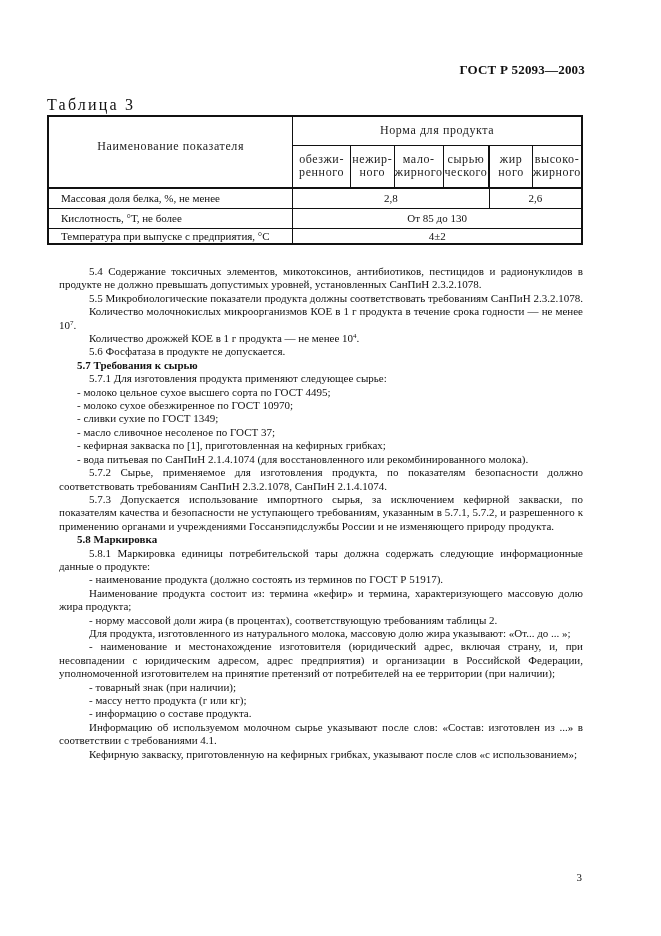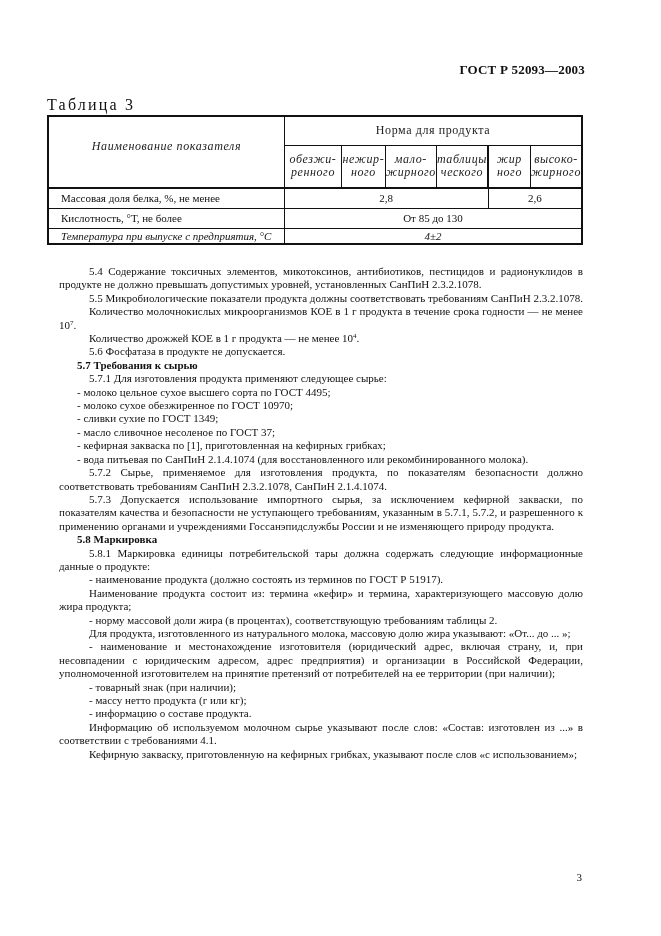--- a/index.html
+++ b/index.html
@@ -18,21 +18,21 @@
   }
   table.spec {
     position: absolute; top: 115px; left: 47px;
     width: 536px; border-collapse: collapse;
     font-size: 11px;
   }
   table.spec td {
     border: 1px solid #111; padding: 0; text-align: center; vertical-align: middle;
   }
   table.spec .thick-top { border-top: 2px solid #111; }
-  table.spec .thick-bottom { border-bottom: 2px solid #111; font-style: italic; }
+  table.spec .thick-bottom { border-bottom: 2px solid #111; }
   table.spec .thick-left { border-left: 2px solid #111; }
   table.spec .thick-right { border-right: 2px solid #111; }
   .hdr-small { font-size: 12px; letter-spacing: 0.6px; line-height: 13px; color: #222; }
   .row-label { text-align: left !important; padding-left: 12px !important; font-size: 11px; }
   .body-text {
     position: absolute; top: 265px; left: 47px; width: 536px;
     font-size: 11px; line-height: 13.4px;
   }
   .body-text p { margin: 0; text-align: justify; }
   .body-text p.ind { text-indent: 30px; margin-left: 12px; }
@@ -72,21 +72,21 @@
         </td>
     <td class="thick-bottom hdr-small">
           <div>нежир-</div>
           <div>ного</div>
         </td>
     <td class="thick-bottom hdr-small">
           <div>мало-</div>
           <div>жирного</div>
         </td>
     <td class="thick-bottom hdr-small" style="border-right:2px solid #111">
-          <div>таблицы</div>
+          <div>сырью</div>
           <div>ческого</div>
         </td>
     <td class="thick-bottom hdr-small">
           <div>жир</div>
           <div>ного</div>
         </td>
     <td class="thick-bottom thick-right hdr-small">
           <div>высоко-</div>
           <div>жирного</div>
         </td>

